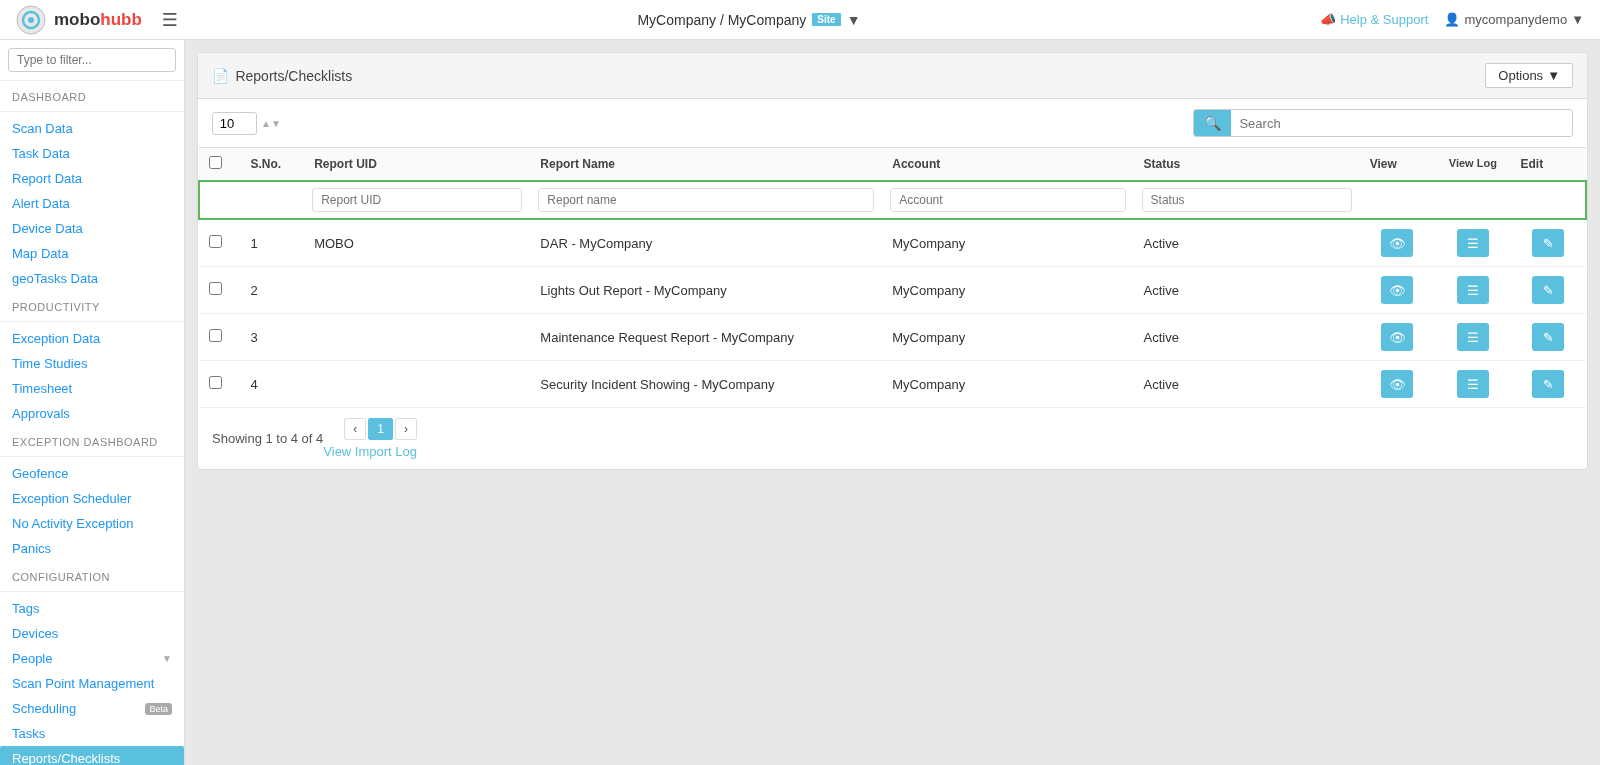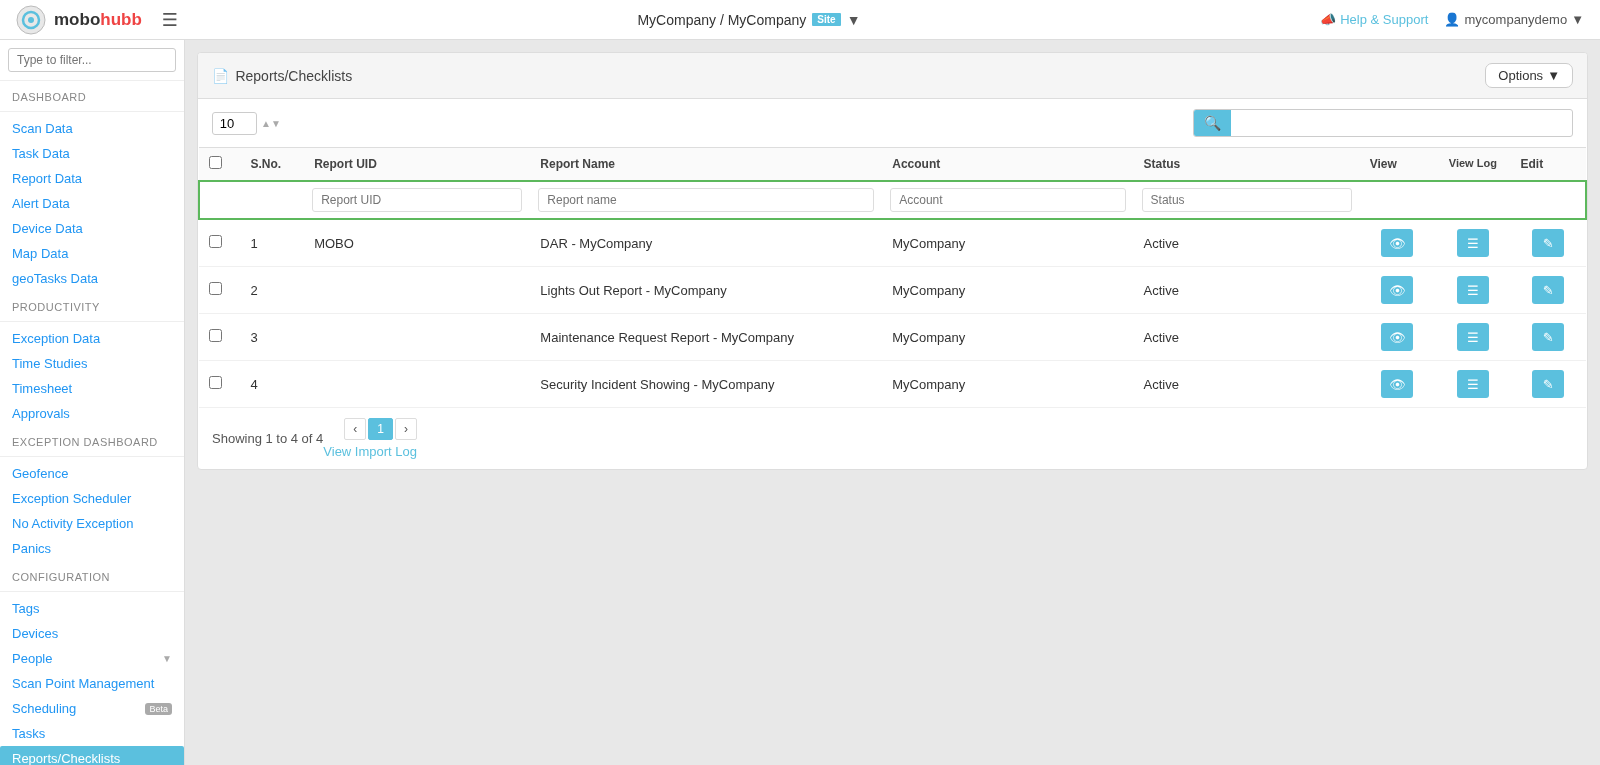--- a/index.html
+++ b/index.html
@@ -144,21 +144,21 @@
       display: flex;
       align-items: center;
       gap: 6px;
       font-size: 14px;
       font-weight: 500;
       color: #444;
     }
     .options-btn {
       background: #fff;
       border: 1px solid #ccc;
-      border-radius: 7px;
+      border-radius: 2px;
       padding: 4px 12px;
       cursor: pointer;
       font-size: 13px;
       color: #333;
       display: flex;
       gap: 4px;
     }
 
     
     .table-controls {
@@ -448,20 +448,21 @@
         </button>
       </div>
 
       <div class="table-controls">
         <div class="page-size-control">
           <input class="page-size-input" type="number" value="10" style="">
           <span style="font-size:10px;color:#aaa;">▲▼</span>
         </div>
         <div class="search-box">
           <button class="search-btn">🔍</button>
+          <input class="search-input" type="text" placeholder="Search" style="">
         </div>
       </div>
 
       <table class="data-table">
         <thead>
           <tr>
             <th class="th-check">
               <input type="checkbox" style="">
             </th>
             <th class="th-sno">S.No.</th>

